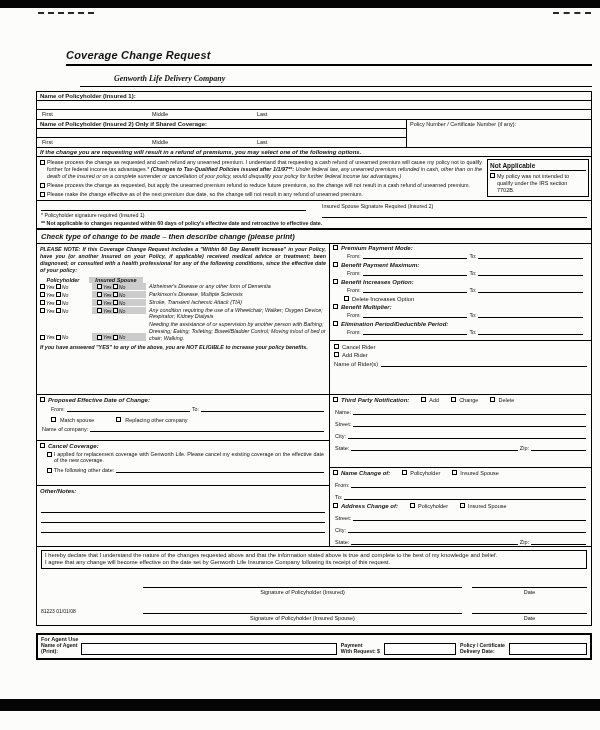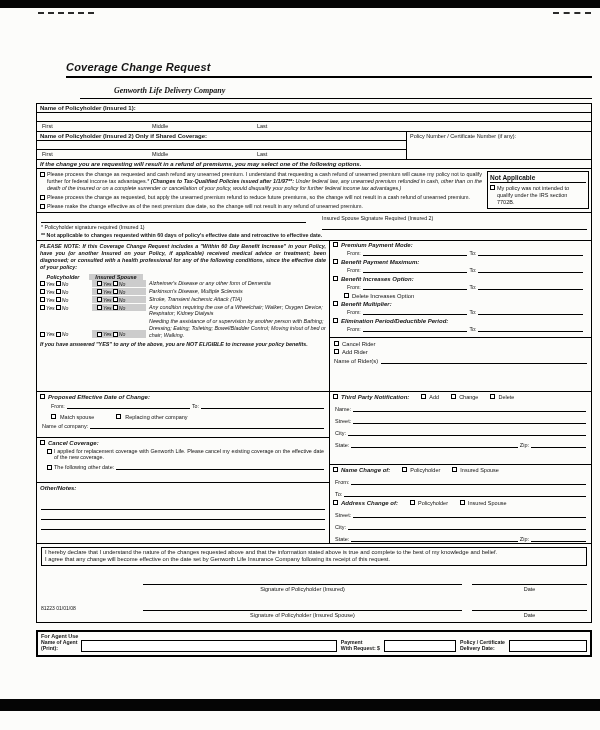--- a/index.html
+++ b/index.html
@@ -4,21 +4,21 @@
 <style>
   * { margin:0; padding:0; box-sizing:border-box; }
   body { width:600px; font-family:"Liberation Sans", sans-serif; background:#ffffff; }
   .page { position:relative; width:600px; height:730px; background:#fcfcfa; color:#141414; overflow:hidden; }
   .bar { position:absolute; left:0; width:600px; background:#050505; }
   .bar.top { top:0; height:8px; }
   .bar.bottom { top:699px; height:12px; }
   .dash { position:absolute; top:12px; height:0; border-top:2px dashed #2a2a2a; }
   .dash.l { left:38px; width:56px; }
   .dash.r { right:9px; width:38px; }
-  .content { position:absolute; left:36px; top:57px; width:556px; }
+  .content { position:absolute; left:36px; top:45px; width:556px; }
   .bi { font-weight:bold; font-style:italic; }
   .it { font-style:italic; }
   .row { display:flex; }
   .grow { flex:1 1 auto; min-width:0; }
   .sec { border:1px solid #000; margin-top:-1px; background:#fcfcfa; }
   .cb { display:inline-block; flex:0 0 auto; width:5px; height:5px; border:1px solid #000; background:#fff; }
   .uline { display:inline-block; border-bottom:1px solid #000; height:7px; flex:1 1 auto; }
   .gap { flex:0 0 14px; } .gap2 { flex:0 0 6px; }
   .sm { font-size:5.5px; }
   
@@ -175,20 +175,23 @@
           <div class="scap">* Policyholder signature required (Insured 1)</div>
         </div>
         <div class="sighalf">
           <div class="scap up">Insured Spouse Signature Required (Insured 2)</div>
           <div class="sline"></div>
         </div>
       </div>
       <div class="footnote">** Not applicable to changes requested within 60 days of policy's effective date and retroactive to effective date.</div>
     </div>
 
+    <div class="sec cthead">
+      <span class="bi">Check type of change to be made – then describe change (please print)</span>
+    </div>
 
     <div class="row">
       <div class="colL">
 
         <div class="sec health">
           <div class="pnote bi">PLEASE NOTE: If this Coverage Change Request includes a "Within 60 Day Benefit Increase" in your Policy, have you (or another Insured on your Policy, if applicable) received medical advice or treatment; been diagnosed; or consulted with a health professional for any of the following conditions, since the effective date of your policy:</div>
           <div class="row hhdr">
             <div class="hc1 bi">Policyholder</div>
             <div class="hc2 bi shade">Insured Spouse</div>
             <div class="grow"></div>

